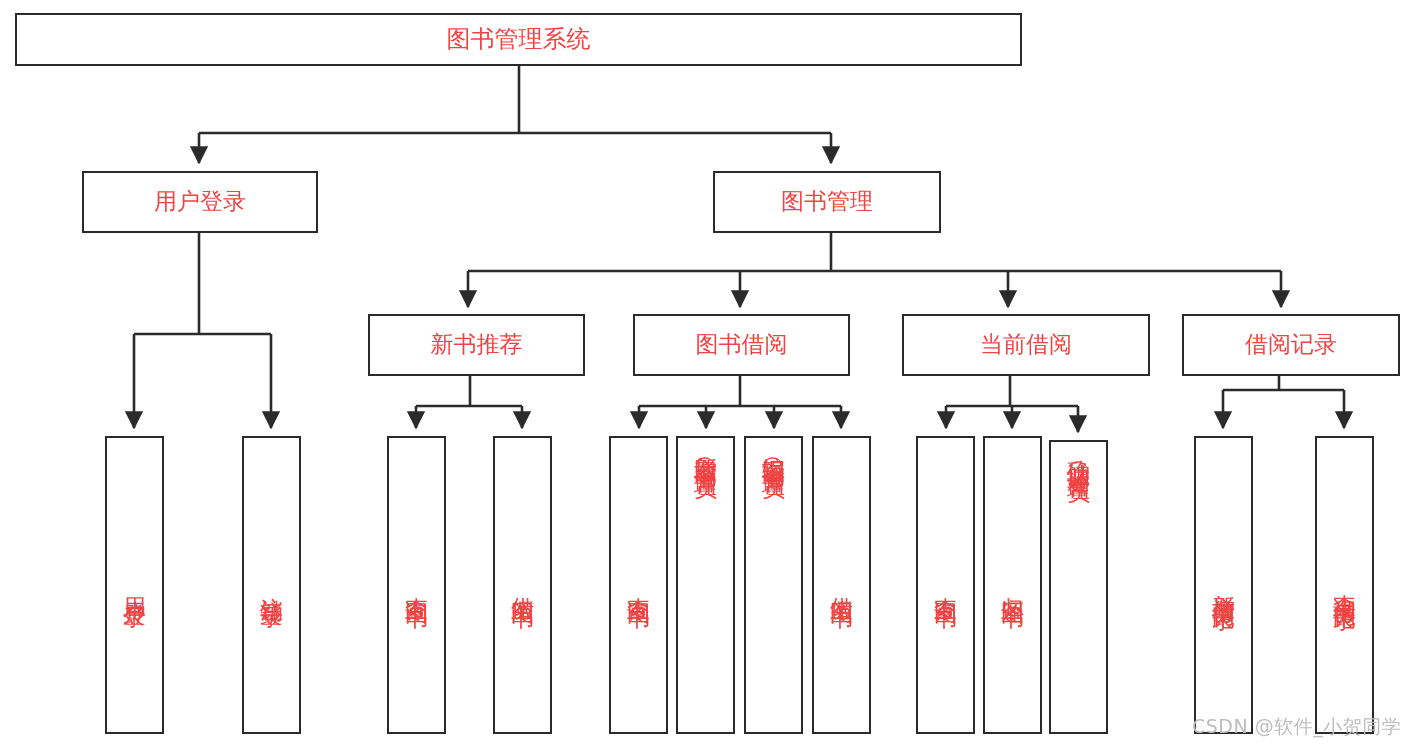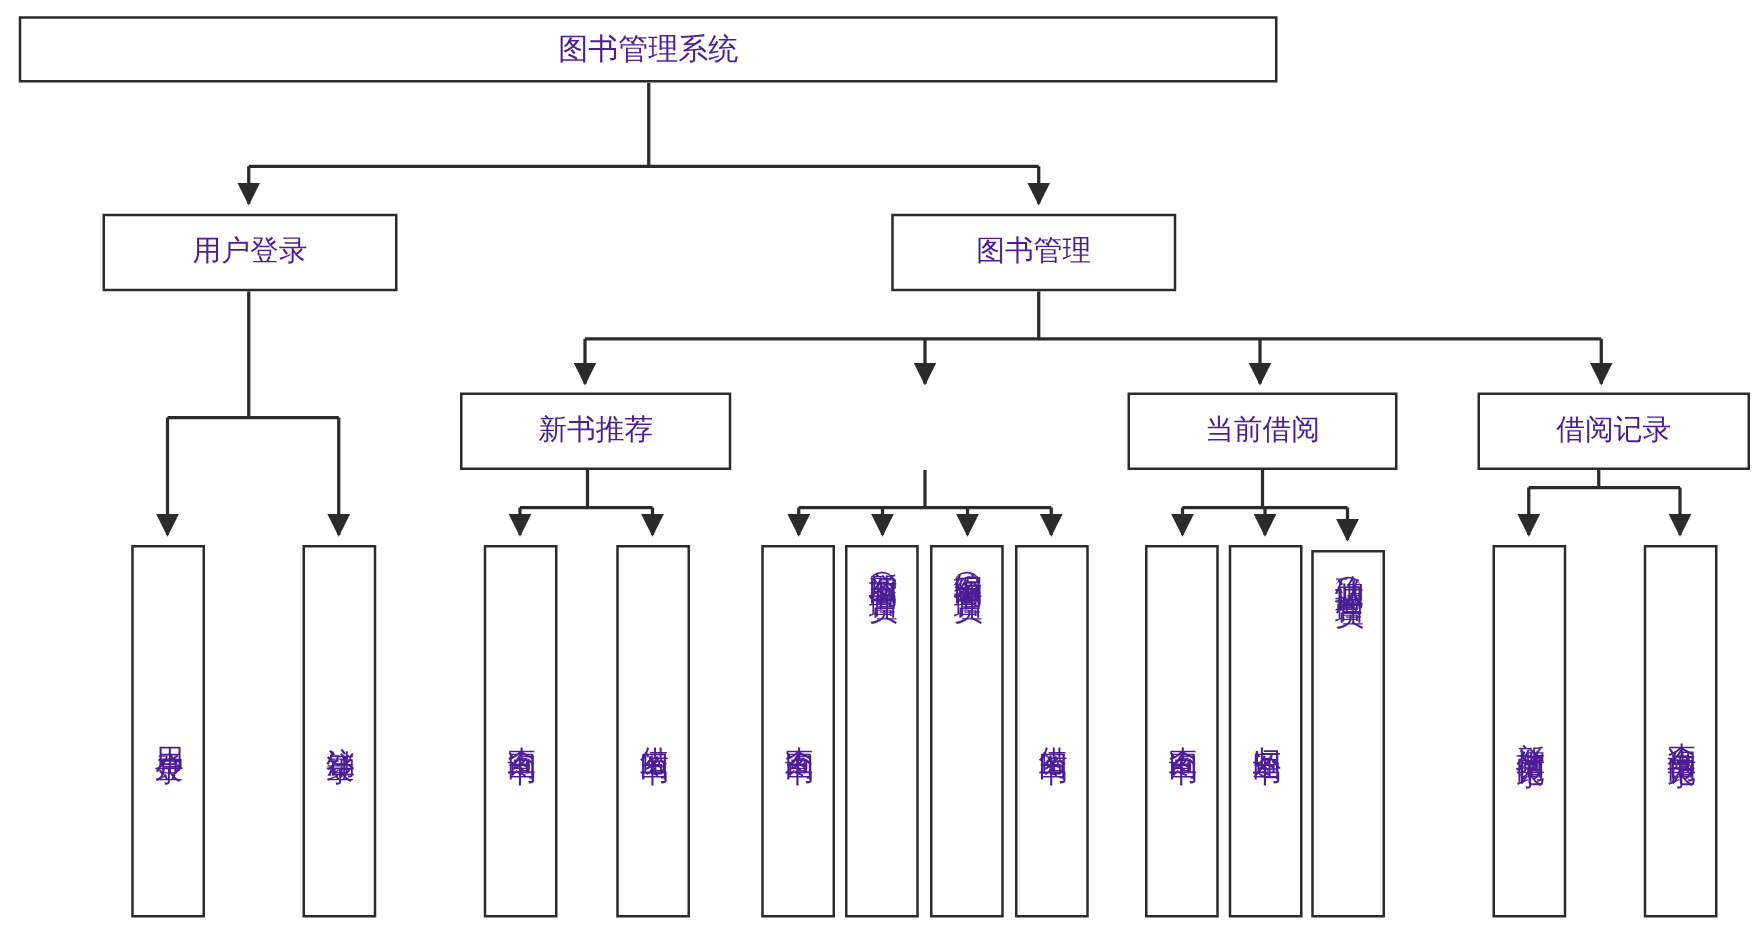--- a/index.html
+++ b/index.html
@@ -30,21 +30,21 @@
     position: absolute;
     box-sizing: border-box;
     background: #ffffff;
     border: 2px solid #2b2b2b;
     display: flex;
     align-items: center;
     justify-content: center;
     z-index: 2;
   }
   .node .label {
-    color: #4c1d95;
+    color: #ef4444;
     line-height: 1.12;
     text-align: center;
     white-space: pre;
   }
   
   .node.horiz .label {
     font-size: 23px;
   }
   .node.root .label {
     font-size: 24px;
@@ -138,21 +138,24 @@
   <div class="node horiz" style="left:82px; top:171px; width:236px; height:62px;">
     <span class="label">用户登录</span>
   </div>
   <div class="node horiz" style="left:713px; top:171px; width:228px; height:62px;">
     <span class="label">图书管理</span>
   </div>
 
   <div class="node horiz" style="left:368px; top:314px; width:217px; height:62px;">
     <span class="label">新书推荐</span>
   </div>
-  <div class="node horiz" style="left:902px; top:314px; width:216px; height:62px;">
+  <div class="node horiz" style="left:633px; top:314px; width:217px; height:62px;">
+    <span class="label">图书借阅</span>
+  </div>
+  <div class="node horiz" style="left:902px; top:314px; width:248px; height:62px;">
     <span class="label">当前借阅</span>
   </div>
   <div class="node horiz" style="left:1170px; top:314px; width:218px; height:62px;margin-left:12px;">
     <span class="label">借阅记录</span>
   </div>
 
   <div class="node vert mid" style="left:105px; top:436px; width:59px; height:298px;">
     <span class="label">用户登录</span>
   </div>
   <div class="node vert mid" style="left:242px; top:436px; width:59px; height:298px;">
@@ -189,14 +192,15 @@
     <span class="label">确认归还（管理员）</span>
   </div>
 
   <div class="node vert mid" style="left:1194px; top:436px; width:59px; height:298px;">
     <span class="label">新增借阅记录</span>
   </div>
   <div class="node vert mid" style="left:1315px; top:436px; width:59px; height:298px;">
     <span class="label">查询借阅记录</span>
   </div>
 
+  <div class="watermark" style="left:1192px; top:714px;">CSDN @软件_小贺同学</div>
 
 </div>
 
 </body></html>

